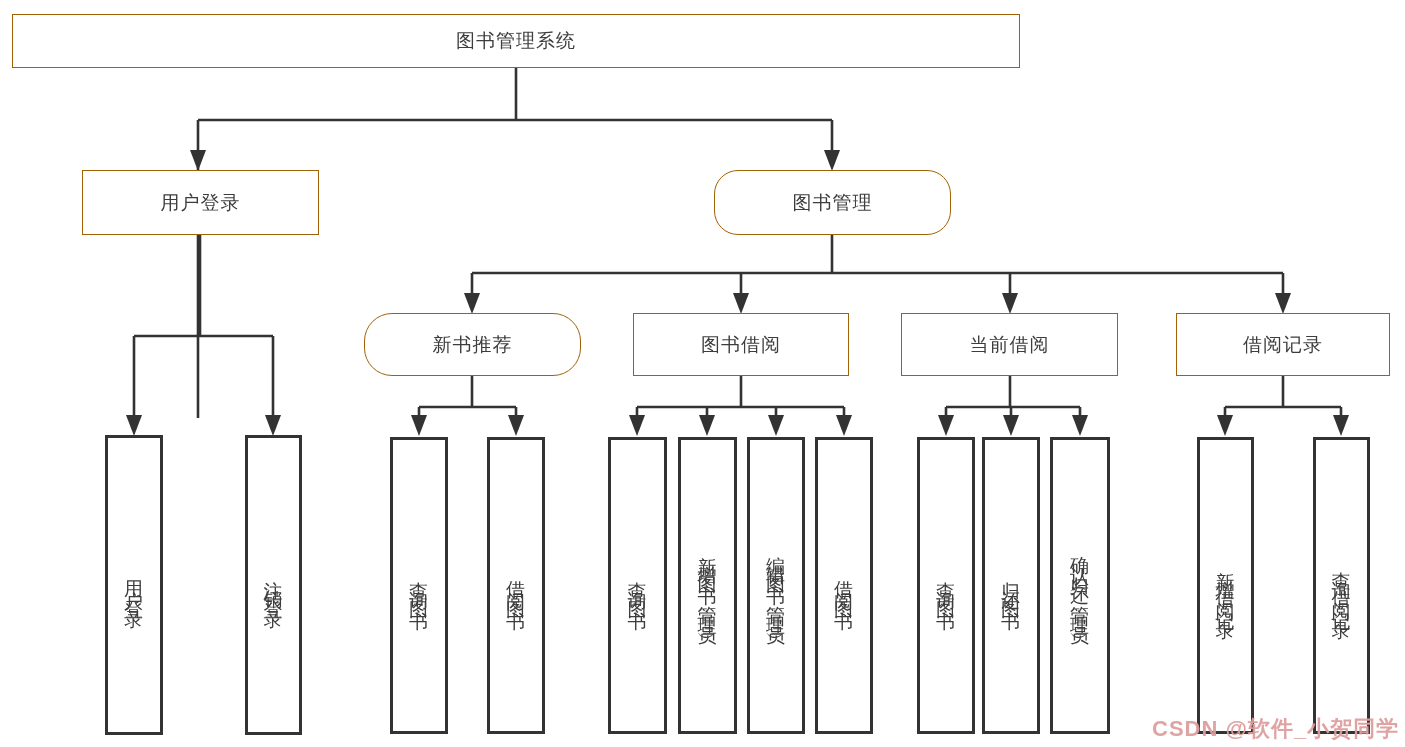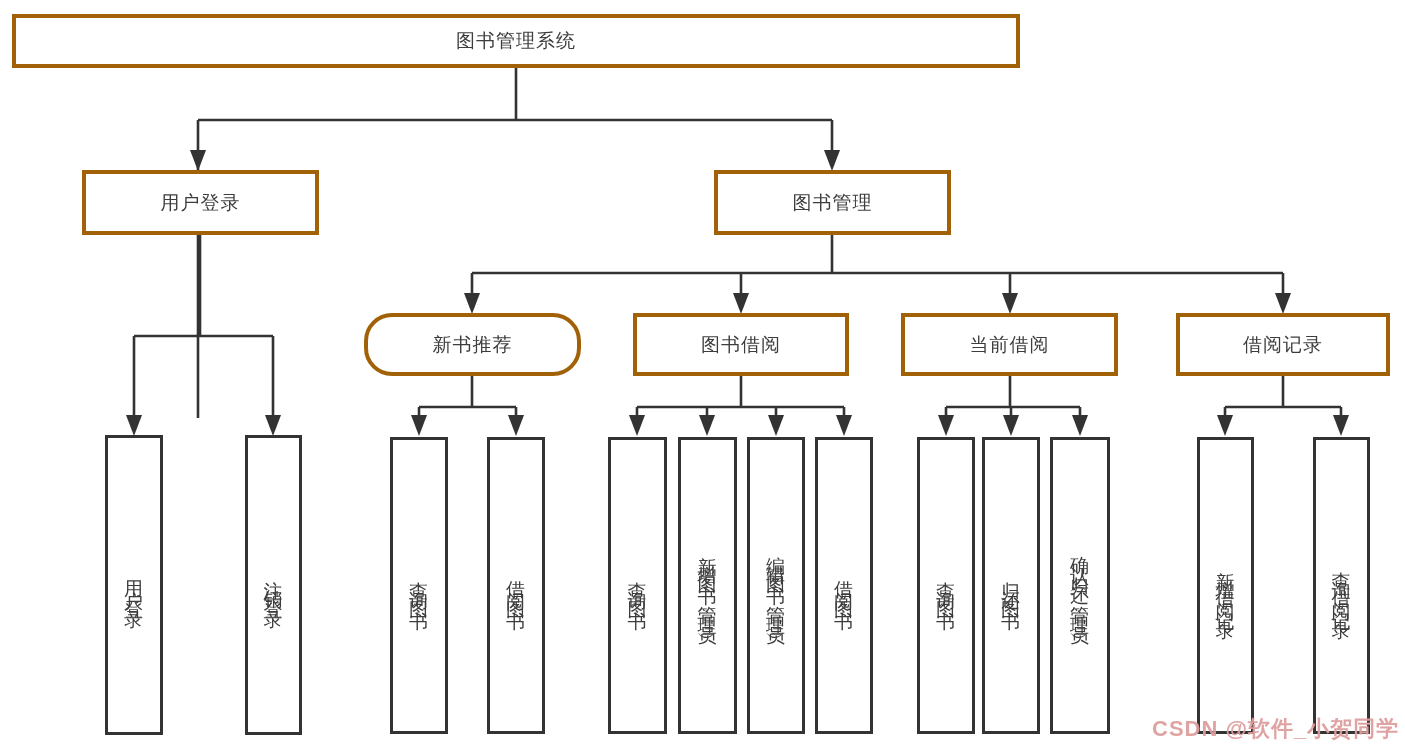--- a/index.html
+++ b/index.html
@@ -13,21 +13,21 @@
   }
   .connectors {
     position: absolute;
     left: 0; top: 0;
     width: 1405px; height: 747px;
     pointer-events: none;
   }
   .hbox {
     position: absolute;
     box-sizing: border-box;
-    border: 4px solid #a16207;
+    border: 1px solid #a16207;
     background: #ffffff;
     display: flex;
     align-items: center;
     justify-content: center;
     font-size: 19px;
     color: #3d3d3d;
     letter-spacing: 1px;
     white-space: nowrap;
   }
   .vbox {
@@ -110,21 +110,21 @@
     </g>
   </svg>
 
   <div class="hbox" style="left:12px; top:14px; width:1008px; height:54px;">
     <span>图书管理系统</span>
   </div>
 
   <div class="hbox" style="left:82px; top:170px; width:237px; height:65px;">
     <span>用户登录</span>
   </div>
-  <div class="hbox" style="left:714px; top:170px; width:237px; height:65px;">
+  <div class="hbox" style="left:714px; top:170px; width:237px; height:65px;border-radius:24px;">
     <span>图书管理</span>
   </div>
 
   <div class="hbox" style="left:364px; top:313px; width:217px; height:63px;border-radius:28px;">
     <span>新书推荐</span>
   </div>
   <div class="hbox" style="left:901px; top:313px; width:217px; height:63px;">
     <span>当前借阅</span>
   </div>
   <div class="hbox" style="left:633px; top:313px; width:216px; height:63px;">

